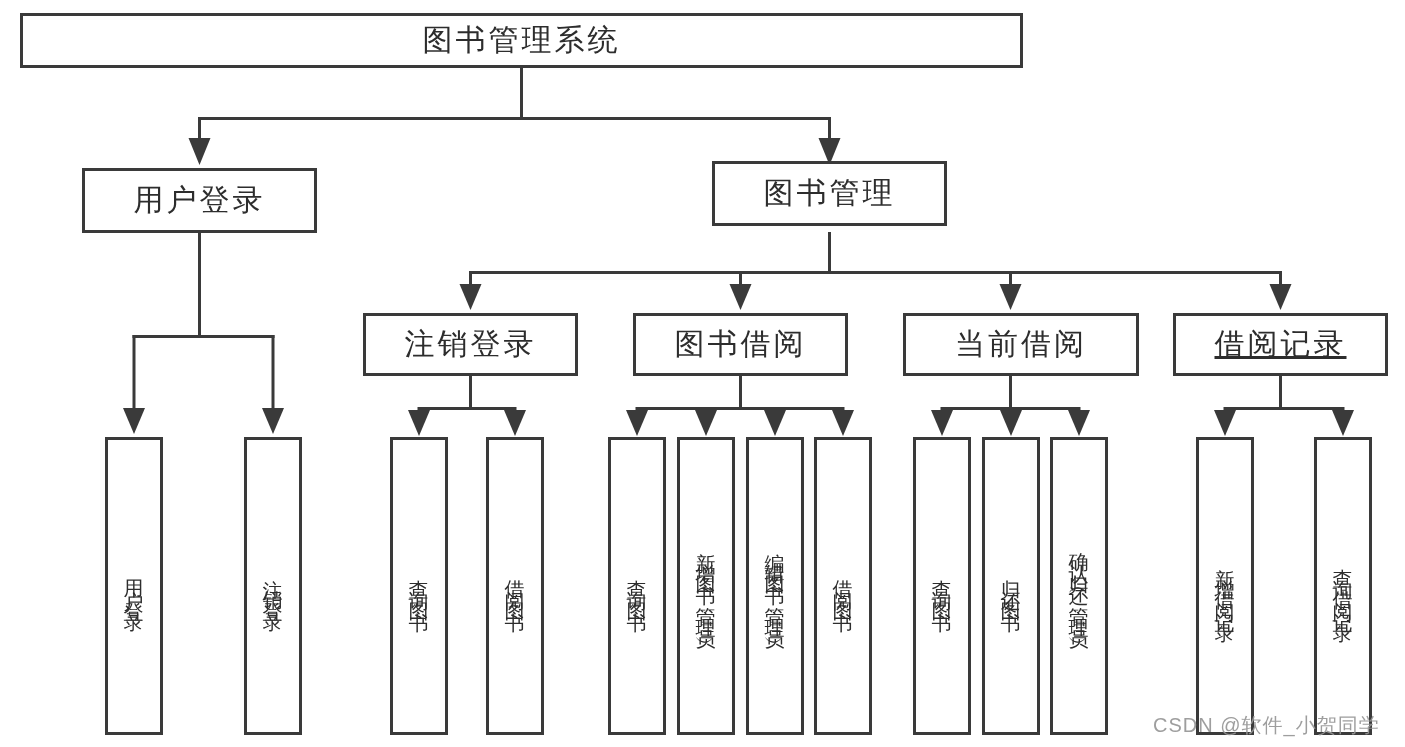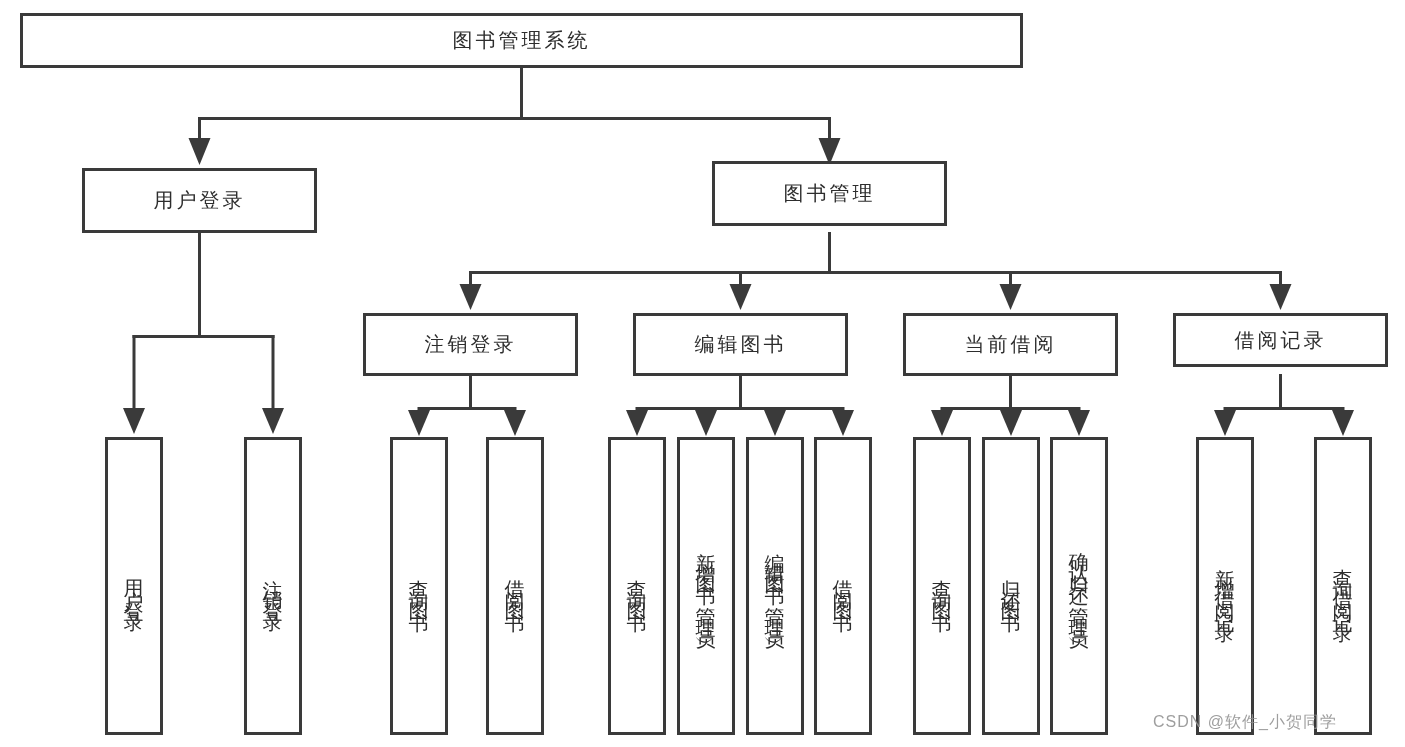--- a/index.html
+++ b/index.html
@@ -5,24 +5,24 @@
   html,body{margin:0;padding:0;background:#ffffff;}
   .stage{
     position:relative;width:1405px;height:747px;background:#ffffff;overflow:hidden;
     font-family:"Liberation Sans","DejaVu Sans",sans-serif;color:#2d2d2d;
   }
   .connector-layer{position:absolute;left:0;top:0;}
   .box{
     position:absolute;box-sizing:border-box;background:#ffffff;
     border:3px solid #3a3a3a;display:flex;align-items:center;justify-content:center;
   }
-  .h{font-size:20px;letter-spacing:3px;white-space:nowrap;text-align:center;}
+  .h{font-size:30px;letter-spacing:3px;white-space:nowrap;text-align:center;}
   .v{writing-mode:vertical-rl;text-orientation:mixed;font-size:20px;letter-spacing:11px;line-height:1;}
   .watermark{
-    position:absolute;left:1153px;top:712px;font-size:16px;letter-spacing:1px;
+    position:absolute;left:1153px;top:712px;font-size:20px;letter-spacing:1px;
     color:rgba(150,150,150,0.92);white-space:nowrap;z-index:5;
   }
 </style>
 </head>
 <body>
 
 <div class="stage">
 
   <svg class="connector-layer" width="1405" height="747" viewBox="0 0 1405 747">
     <g stroke="#3a3a3a" stroke-width="3" fill="#3a3a3a">
@@ -81,23 +81,23 @@
       <polygon stroke="none" points="1332,410 1354,410 1343,436"></polygon>
     </g>
   </svg>
 
   <div class="box h" style="left:20px;top:13px;width:1003px;height:55px;">图书管理系统</div>
 
   <div class="box h" style="left:82px;top:168px;width:235px;height:65px;">用户登录</div>
   <div class="box h" style="left:712px;top:161px;width:235px;height:65px;">图书管理</div>
 
   <div class="box h" style="left:363px;top:313px;width:215px;height:63px;">注销登录</div>
-  <div class="box h" style="left:633px;top:313px;width:215px;height:63px;">编辑图书</div>
-  <div class="box h" style="left:903px;top:313px;width:215px;height:63px;">当前借阅</div>
-  <div class="box h" style="left:1173px;top:313px;width:215px;height:54px;">借阅记录</div>
+  <div class="box h" style="left:633px;top:313px;width:215px;height:63px;">图书借阅</div>
+  <div class="box h" style="left:903px;top:313px;width:236px;height:63px;">当前借阅</div>
+  <div class="box h" style="left:1173px;top:313px;width:215px;height:63px;text-decoration:underline;">借阅记录</div>
 
   <div class="box v" style="left:105px;top:437px;width:58px;height:298px;">用户登录</div>
   <div class="box v" style="left:244px;top:437px;width:58px;height:298px;">注销登录</div>
 
   <div class="box v" style="left:390px;top:437px;width:58px;height:298px;">查询图书</div>
   <div class="box v" style="left:486px;top:437px;width:58px;height:298px;">借阅图书</div>
 
   <div class="box v" style="left:608px;top:437px;width:58px;height:298px;">查询图书</div>
   <div class="box v" style="left:677px;top:437px;width:58px;height:298px;">新增图书（管理员）</div>
   <div class="box v" style="left:746px;top:437px;width:58px;height:298px;">编辑图书（管理员）</div>

